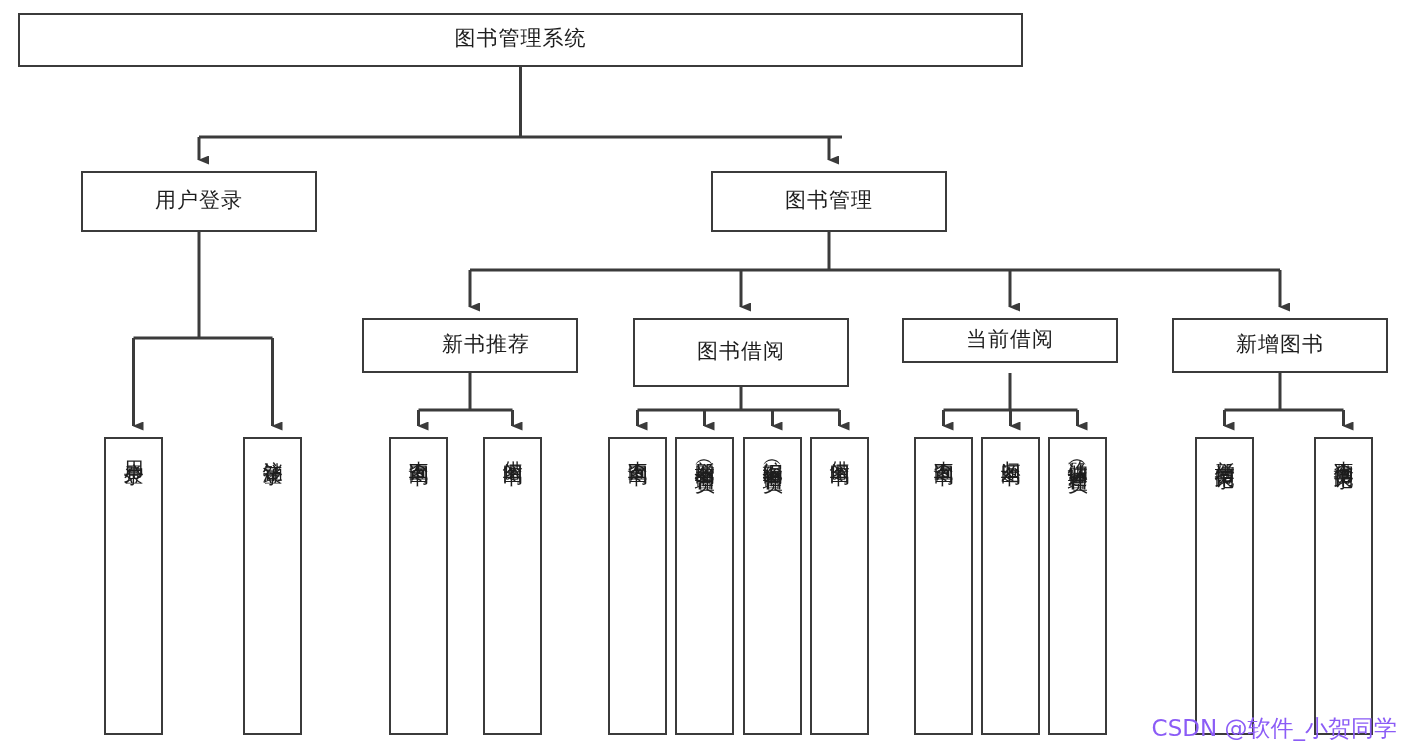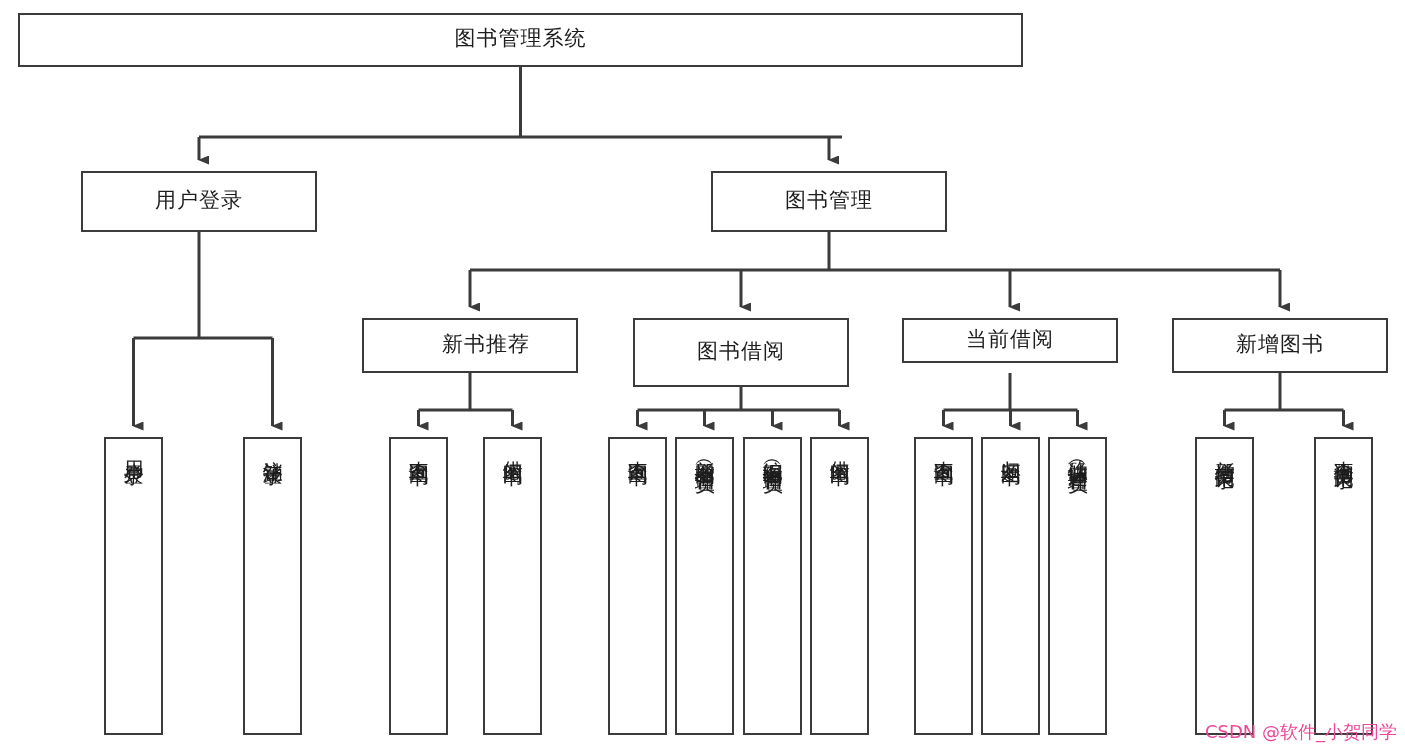--- a/index.html
+++ b/index.html
@@ -57,22 +57,22 @@
     text-orientation: upright;
     letter-spacing: 2px;
     white-space: nowrap;
     text-align: left;
     font-family: "DejaVu Sans", "Liberation Sans", sans-serif;
   }
   #watermark {
     position: absolute;
     right: 8px;
     bottom: 3px;
-    font-size: 18px;
-    color: #ec4899;
+    font-size: 23px;
+    color: #8b5cf6;
     white-space: nowrap;
     font-family: "DejaVu Sans", "Liberation Sans", sans-serif;
   }
 </style>
 </head>
 <body>
 
 <div id="diagram-root">
 
   <svg id="diagram-svg" viewBox="0 0 1405 747" xmlns="http://www.w3.org/2000/svg">

